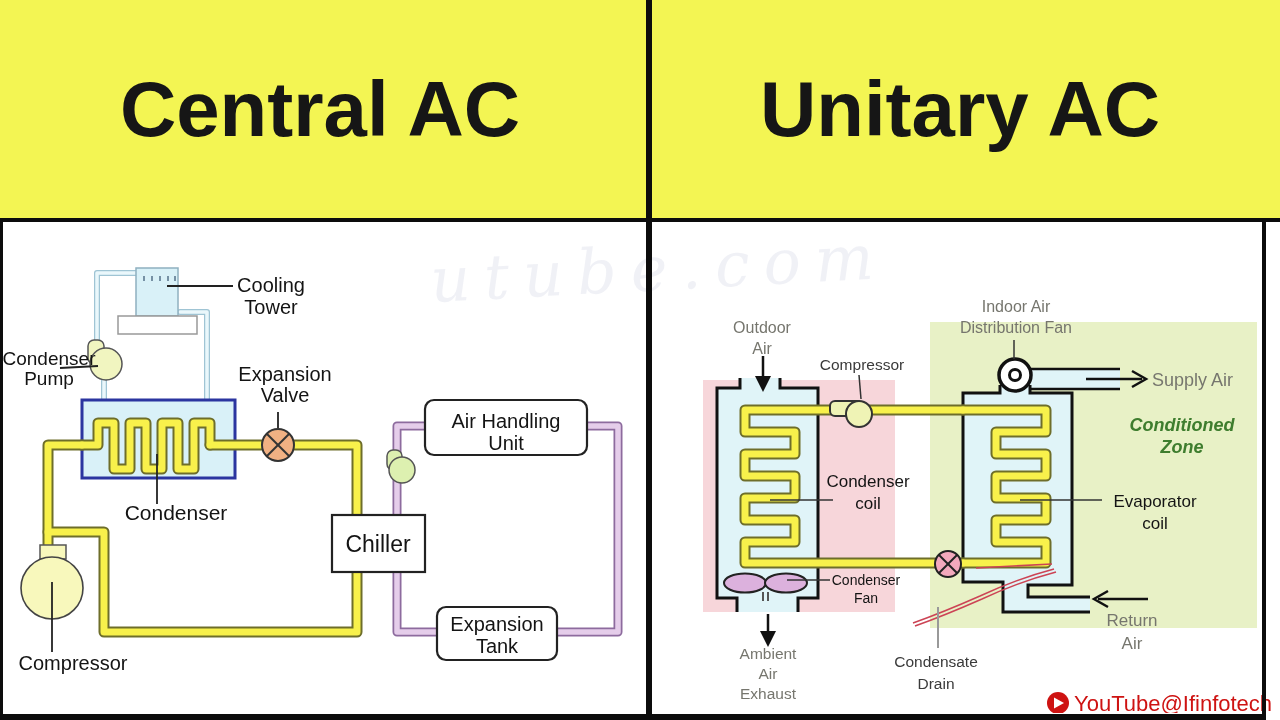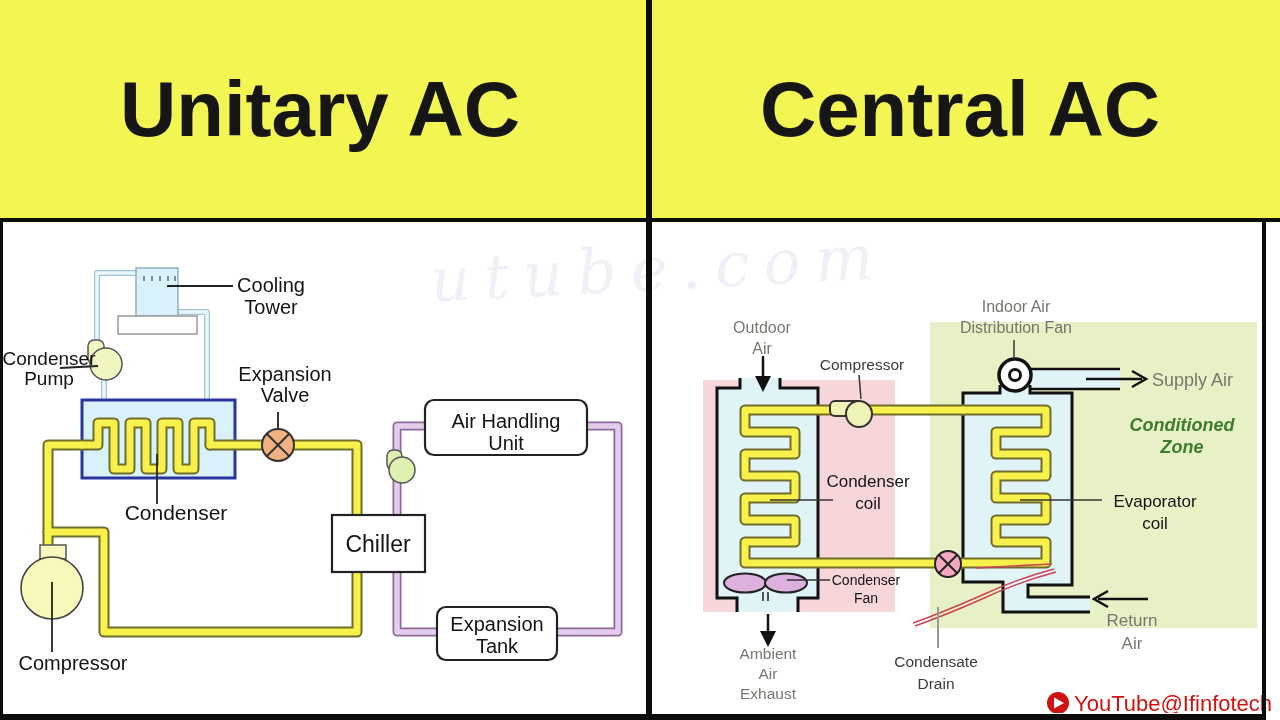--- a/index.html
+++ b/index.html
@@ -30,24 +30,24 @@
   .connR{stroke:#333;stroke-width:1.5}
   .wall{stroke:#111;stroke-width:3;fill:none}
 </style>
 </head>
 <body>
 
 <div class="stage">
 
   <div class="header">
     <div class="header-half">
-      <span class="title">Unitary AC</span>
+      <span class="title">Central AC</span>
     </div>
     <div class="header-half">
-      <span class="title">Central AC</span>
+      <span class="title">Unitary AC</span>
     </div>
   </div>
 
   <div class="watermark">utube.com</div>
 
   <svg style="left:0;top:222px" width="646" height="491" viewBox="0 0 646 491">
 
     <g>
       <path class="pipeB-o" d="M 136 51 H 97 V 122"></path>
         <path class="pipeB-f" d="M 136 51 H 97 V 122"></path>

